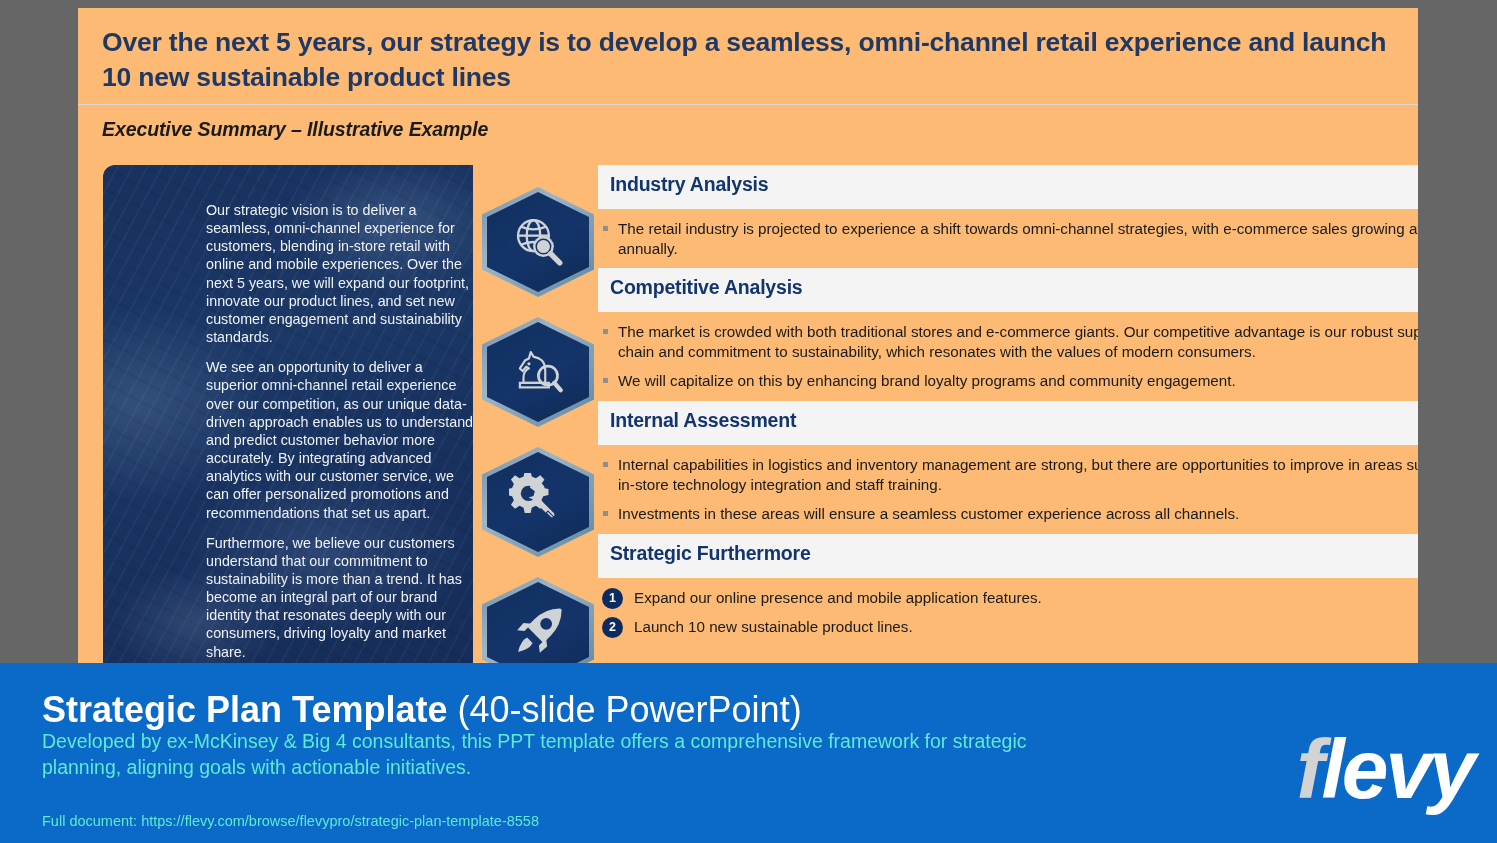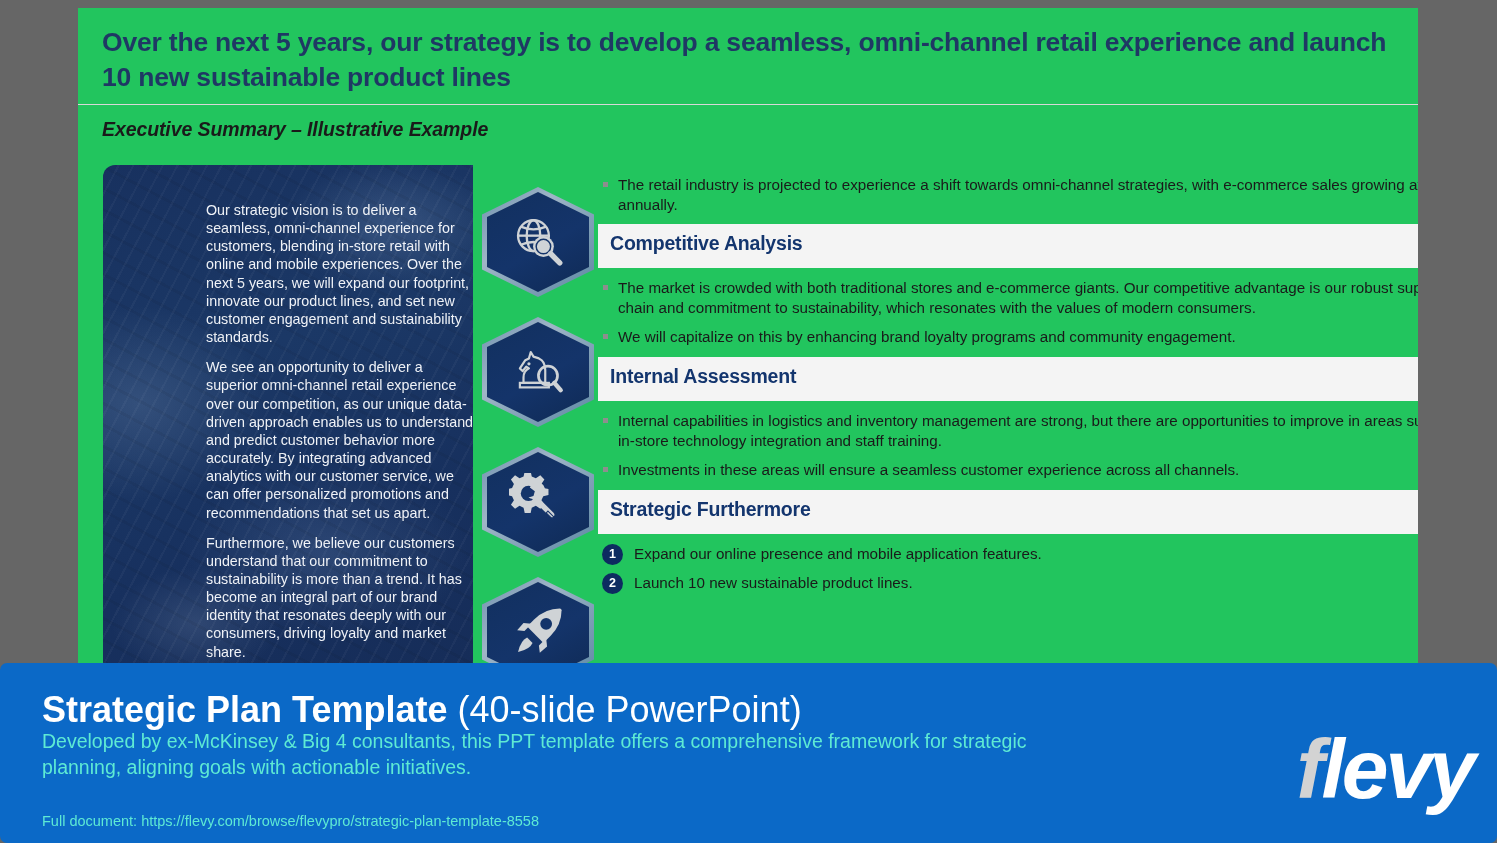--- a/index.html
+++ b/index.html
@@ -20,21 +20,21 @@
     background: #666666;
   }
 
   
   .slide {
     position: absolute;
     left: 78px;
     top: 8px;
     width: 1340px;
     height: 655px;
-    background: #22c55e;
+    background: #fdba74;
     overflow: hidden;
   }
 
   .title-area {
     position: absolute;
     left: 0; top: 0;
     width: 1340px;
     height: 97px;
     border-bottom: 1px solid #d8d8d8;
     box-sizing: border-box;
@@ -212,21 +212,20 @@
 
   
   .footer {
     position: absolute;
     left: 0;
     top: 663px;
     width: 1497px;
     height: 180px;
     background: #0B69C7;
     overflow: hidden;
-    border-radius: 7px;
   }
   .footer-title {
     position: absolute;
     left: 42px;
     top: 26px;
     font-size: 36px;
     color: #ffffff;
     white-space: nowrap;
   }
   .footer-title .strong { font-weight: bold; }
@@ -345,20 +344,24 @@
             <circle cx="41" cy="23" r="6.5" fill="#14346a"></circle>
           </svg>
         </div>
       </div>
 
     </div>
 
     <div class="sections">
 
       <div class="section">
+        <div class="sec-head">
+          <div class="sec-title">Industry Analysis</div>
+
+        </div>
         <div class="bullets">
           <div class="bullet">The retail industry is projected to experience a shift towards omni-channel strategies, with e-commerce sales growing at 10% annually.</div>
         </div>
       </div>
 
       <div class="section">
         <div class="sec-head">
           <div class="sec-title">Competitive Analysis</div>
 
         </div>

